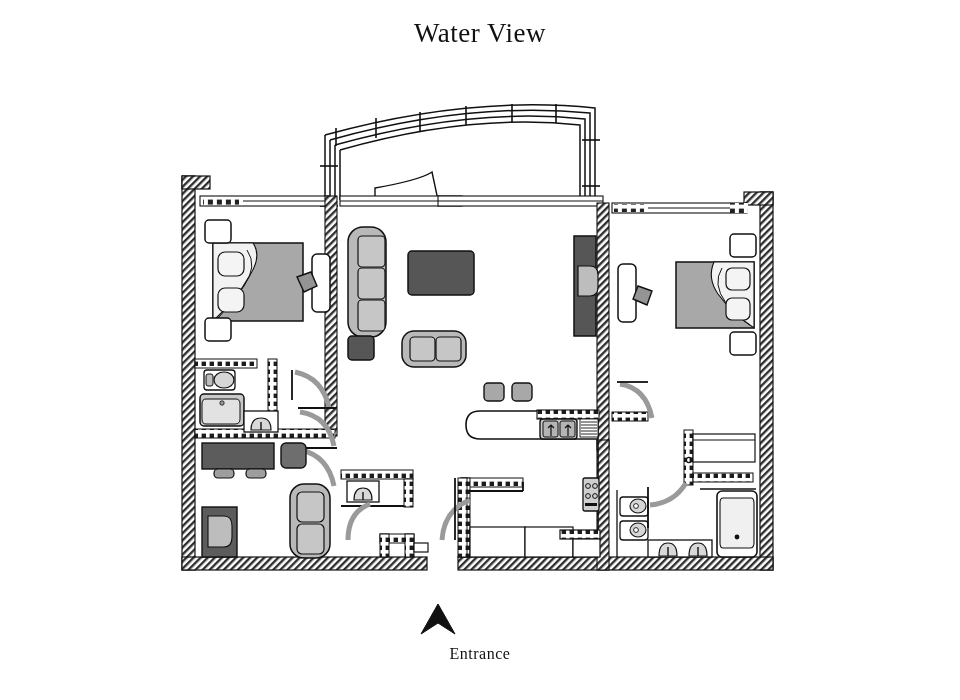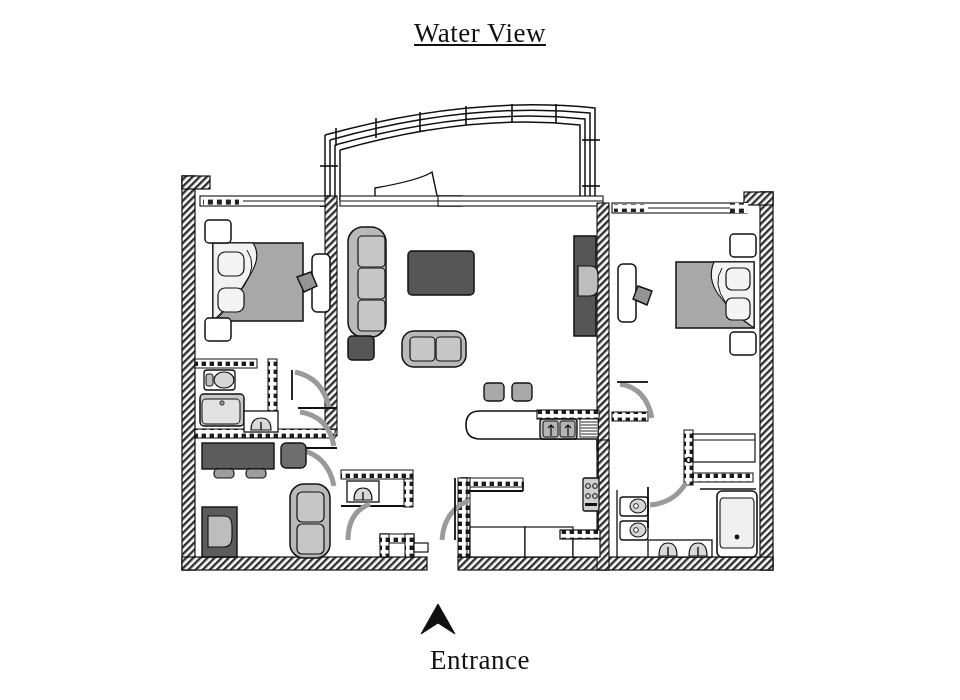--- a/index.html
+++ b/index.html
@@ -14,25 +14,24 @@
   .label{
     position:absolute;
     color:#111;
     font-family:"Liberation Serif", serif;
     white-space:nowrap;
     letter-spacing:.5px;
   }
   #title-water-view{
     left:0;top:18px;width:960px;text-align:center;
     font-size:27px;
-    text-decoration:underline;
   }
   #label-entrance{
     left:0;top:645px;width:960px;text-align:center;
-    font-size:27px;
+    font-size:16px;
   }
   svg{display:block;}
 </style>
 </head>
 <body>
 
 <div id="plan-root">
 
   <div class="label" id="title-water-view">Water View</div>
 

